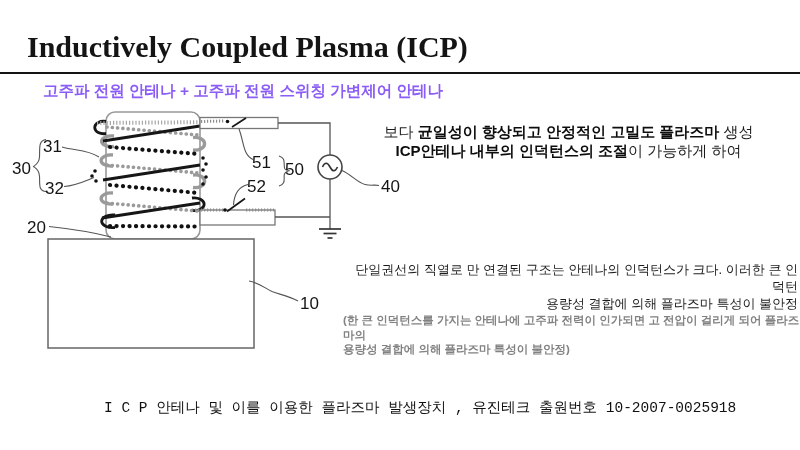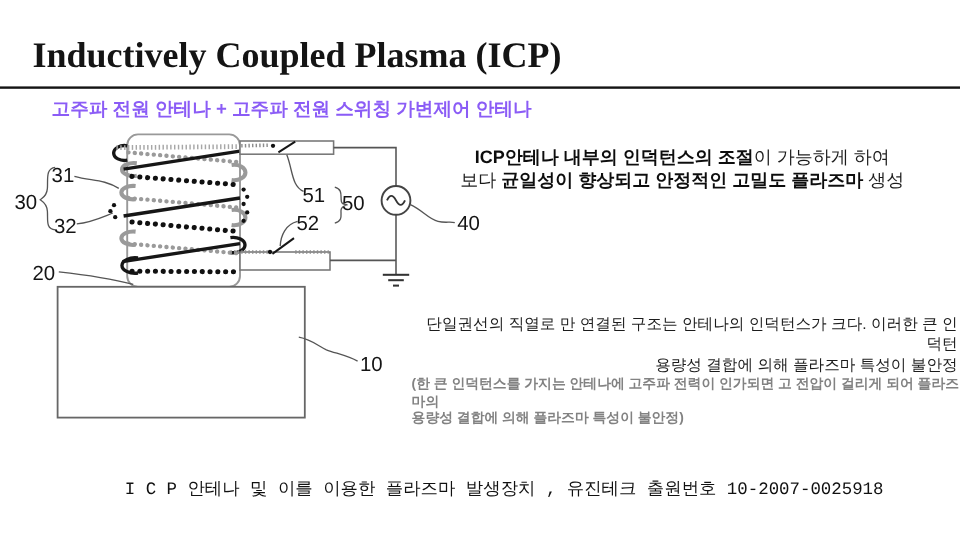--- a/index.html
+++ b/index.html
@@ -131,22 +131,22 @@
     <text x="247" y="192">52</text>
     <text x="381" y="192">40</text>
   </g>
 </svg>
 
 <h1 class="abs title" style="margin:16px;">Inductively Coupled Plasma (ICP)</h1>
 <div class="abs rule"></div>
 <div class="abs subtitle">고주파 전원 안테나 + 고주파 전원 스위칭 가변제어 안테나</div>
 
 <div class="abs highlight">
+  <div><span>보다 </span><b>균일성이 향상되고 안정적인 고밀도 플라즈마</b><span> 생성</span></div>
   <div><b>ICP안테나 내부의 인덕턴스의 조절</b><span>이 가능하게 하여</span></div>
-  <div><span>보다 </span><b>균일성이 향상되고 안정적인 고밀도 플라즈마</b><span> 생성</span></div>
 </div>
 
 <div class="abs bodynote">
   <div>단일권선의 직열로 만 연결된 구조는 안테나의 인덕턴스가 크다. 이러한 큰 인덕턴</div>
   <div>용량성 결합에 의해 플라즈마 특성이 불안정</div>
 </div>
 
 <div class="abs parennote">
   <div>(한 큰 인덕턴스를 가지는 안테나에 고주파 전력이 인가되면 고 전압이 걸리게 되어 플라즈마의</div>
   <div>용량성 결합에 의해 플라즈마 특성이 불안정)</div>

